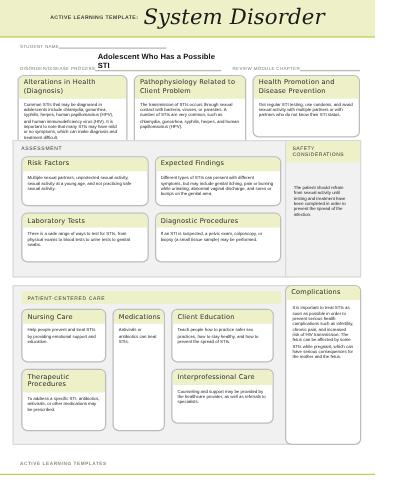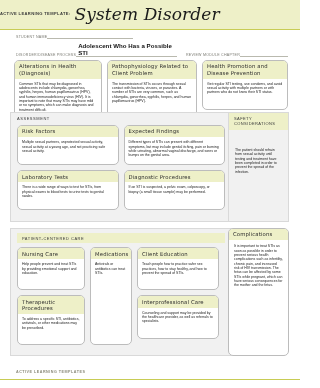--- a/index.html
+++ b/index.html
@@ -11,21 +11,21 @@
     color:#231f20;
     overflow:hidden;
     position:relative;
   }
 
   
   .header-band{
     position:absolute; left:0; top:0; width:300px; height:30px;
     background:#eef0c8;
     border-bottom:1.6px solid #c8cc55;
-    display:flex; align-items:center; justify-content:flex-start;
+    display:flex; align-items:center; justify-content:center;
     padding-right:0;
   }
   .alt-label{
     font-size:4.1px; letter-spacing:.35px; font-weight:bold;
     color:#3b3b3b; text-transform:uppercase;
     margin-right:4px; padding-bottom:3px;
   }
   .doc-title{
     font-family:"DejaVu Serif", serif;
     font-style:italic; font-size:17px; color:#1a1a1a;

